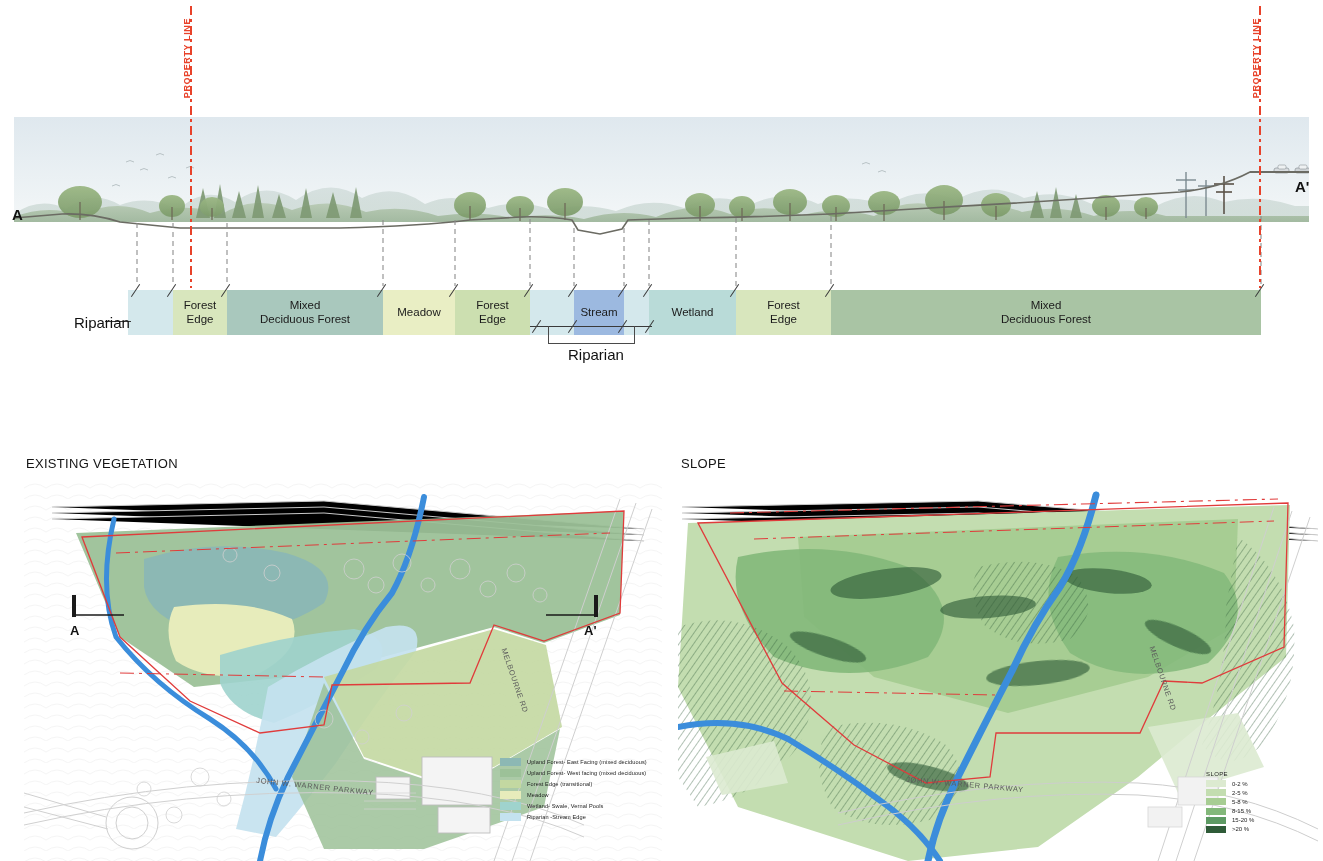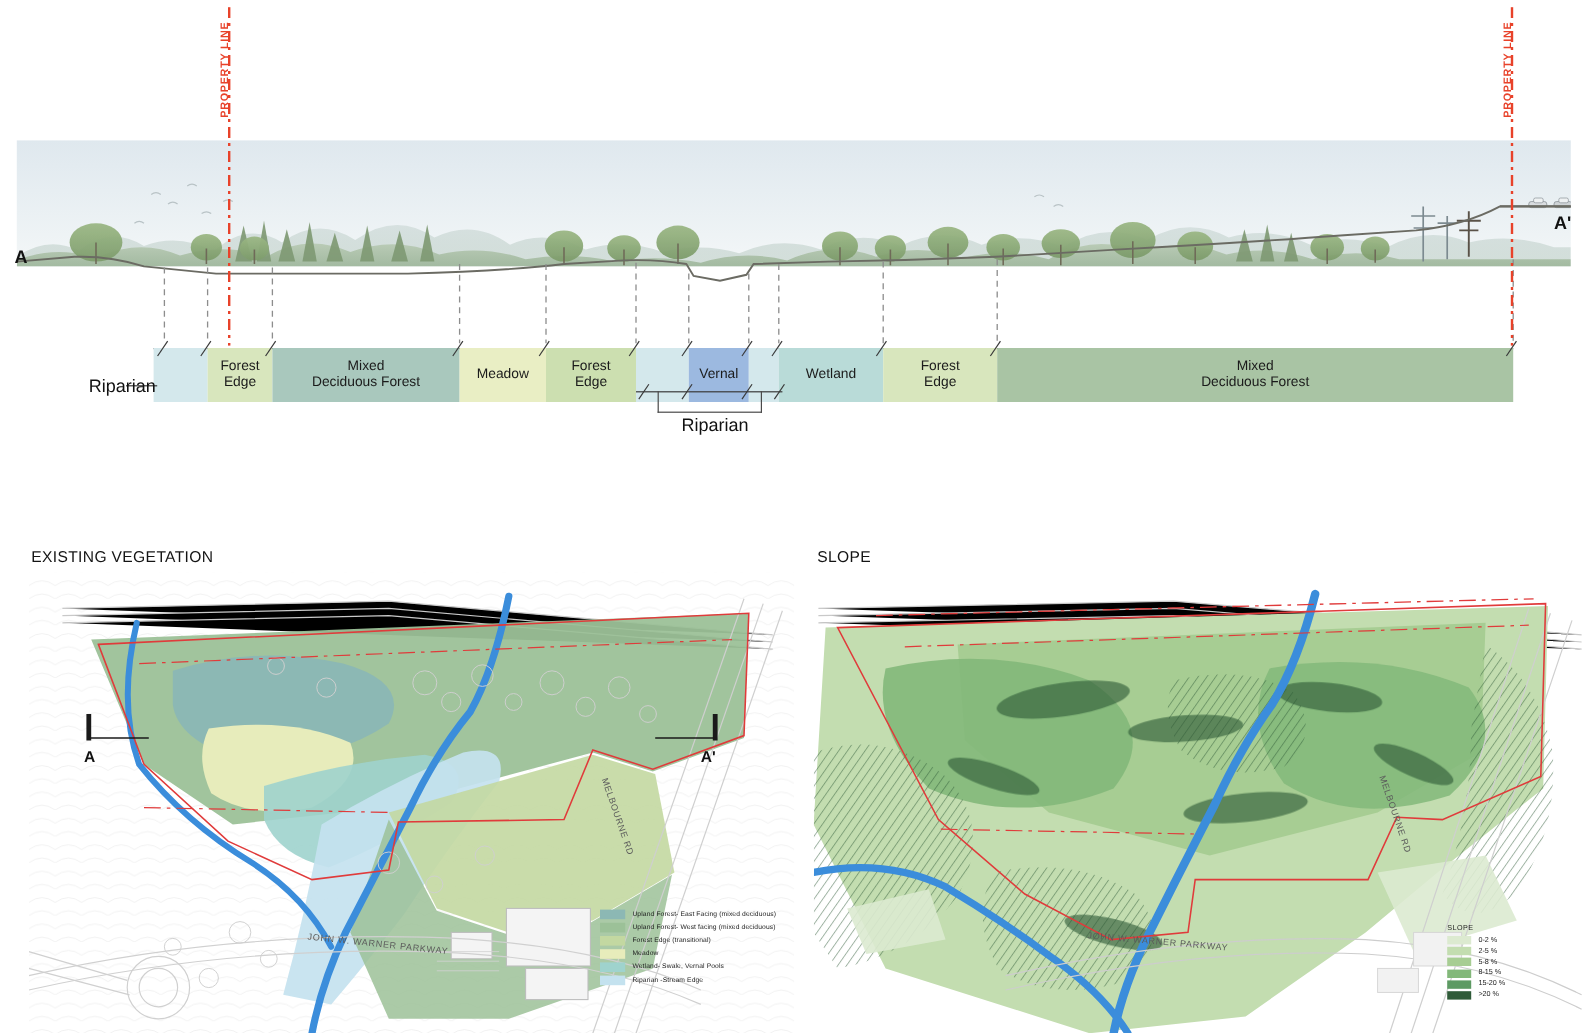--- a/index.html
+++ b/index.html
@@ -240,21 +240,21 @@
       <span>Meadow</span>
       </div>
 
     <div class="band" style="left:455px;width:75px;background:#ccdfb0;">
       <span>Forest<br>Edge</span>
       </div>
 
     <div class="band" style="left:530px;width:44px;background:#d4e8ec;"></div>
 
     <div class="band" style="left:574px;width:50px;background:#9cb9e0;">
-      <span>Vernal</span>
+      <span>Stream</span>
       </div>
 
     <div class="band" style="left:624px;width:25px;background:#d4e8ec;"></div>
 
     <div class="band" style="left:649px;width:87px;background:#b9dbd8;">
       <span>Wetland</span>
       </div>
 
     <div class="band" style="left:736px;width:95px;background:#d8e6bd;">
       <span>Forest<br>Edge</span>

